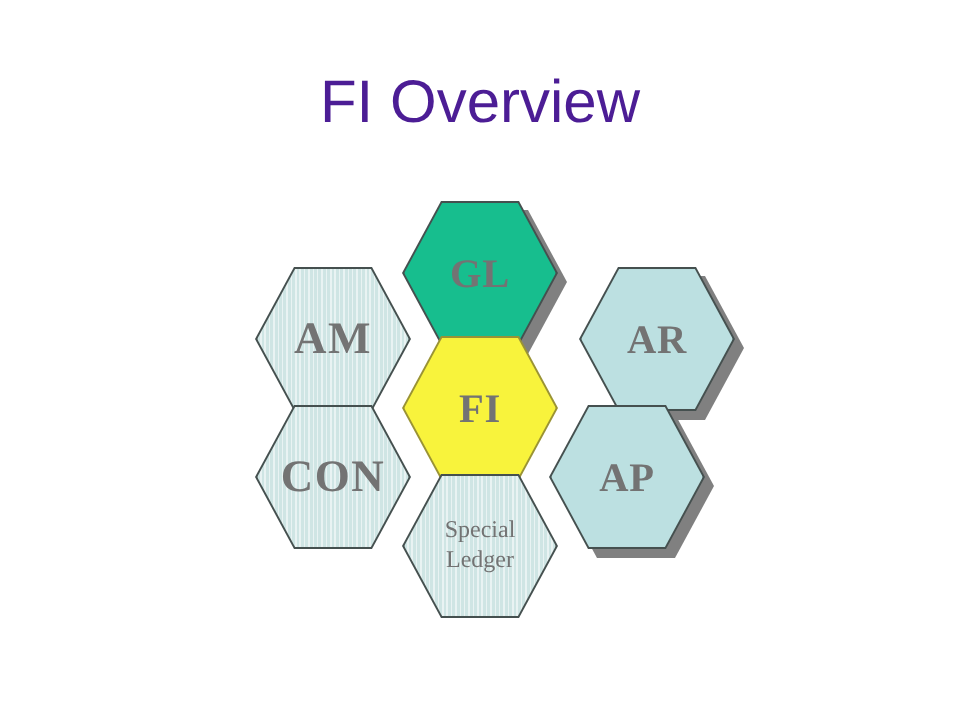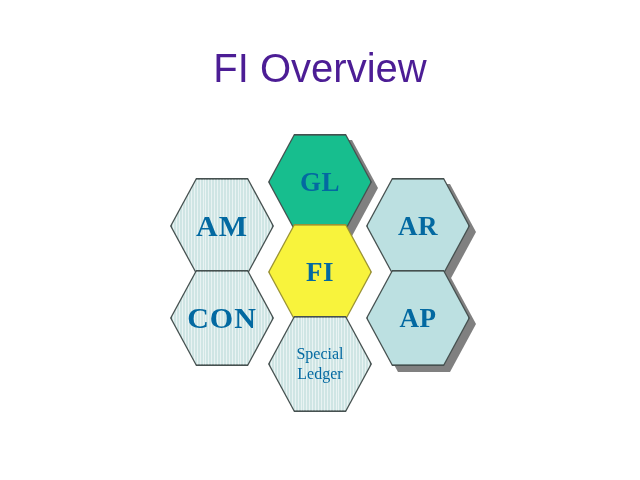--- a/index.html
+++ b/index.html
@@ -99,21 +99,21 @@
     left: 0;
     top: 0;
     width: 104px;
     height: 96px;
     display: flex;
     flex-direction: column;
     align-items: center;
     justify-content: center;
     text-align: center;
     font-family: "Liberation Serif", serif;
-    color: #0369a1;
+    color: #737373;
     pointer-events: none;
     user-select: none;
   }
 
   .label.big {
     font-size: 30px;
     font-weight: 700;
     line-height: 32px;
     letter-spacing: 1px;
   }
@@ -146,21 +146,21 @@
       <div class="label bigb">GL</div>
     </div>
 
     <div class="cell noshadow" style="left:170px; top:178px;">
 
       <div class="hex-border"></div>
       <div class="hex-fill tex" style="background-color:#CFE5E4;"></div>
       <div class="label big">AM</div>
     </div>
 
-    <div class="cell" style="left:366px; top:178px;text-decoration:underline;">
+    <div class="cell" style="left:386px; top:178px;text-decoration:underline;">
       <div class="hex-shadow"></div>
       <div class="hex-border"></div>
       <div class="hex-fill" style="background:#BCE0E1;"></div>
       <div class="label bigb">AR</div>
     </div>
 
     <div class="cell noshadow" style="left:268px; top:224px;">
 
       <div class="hex-border" style="background:#9a9334;"></div>
       <div class="hex-fill" style="background:#F8F33C;"></div>

